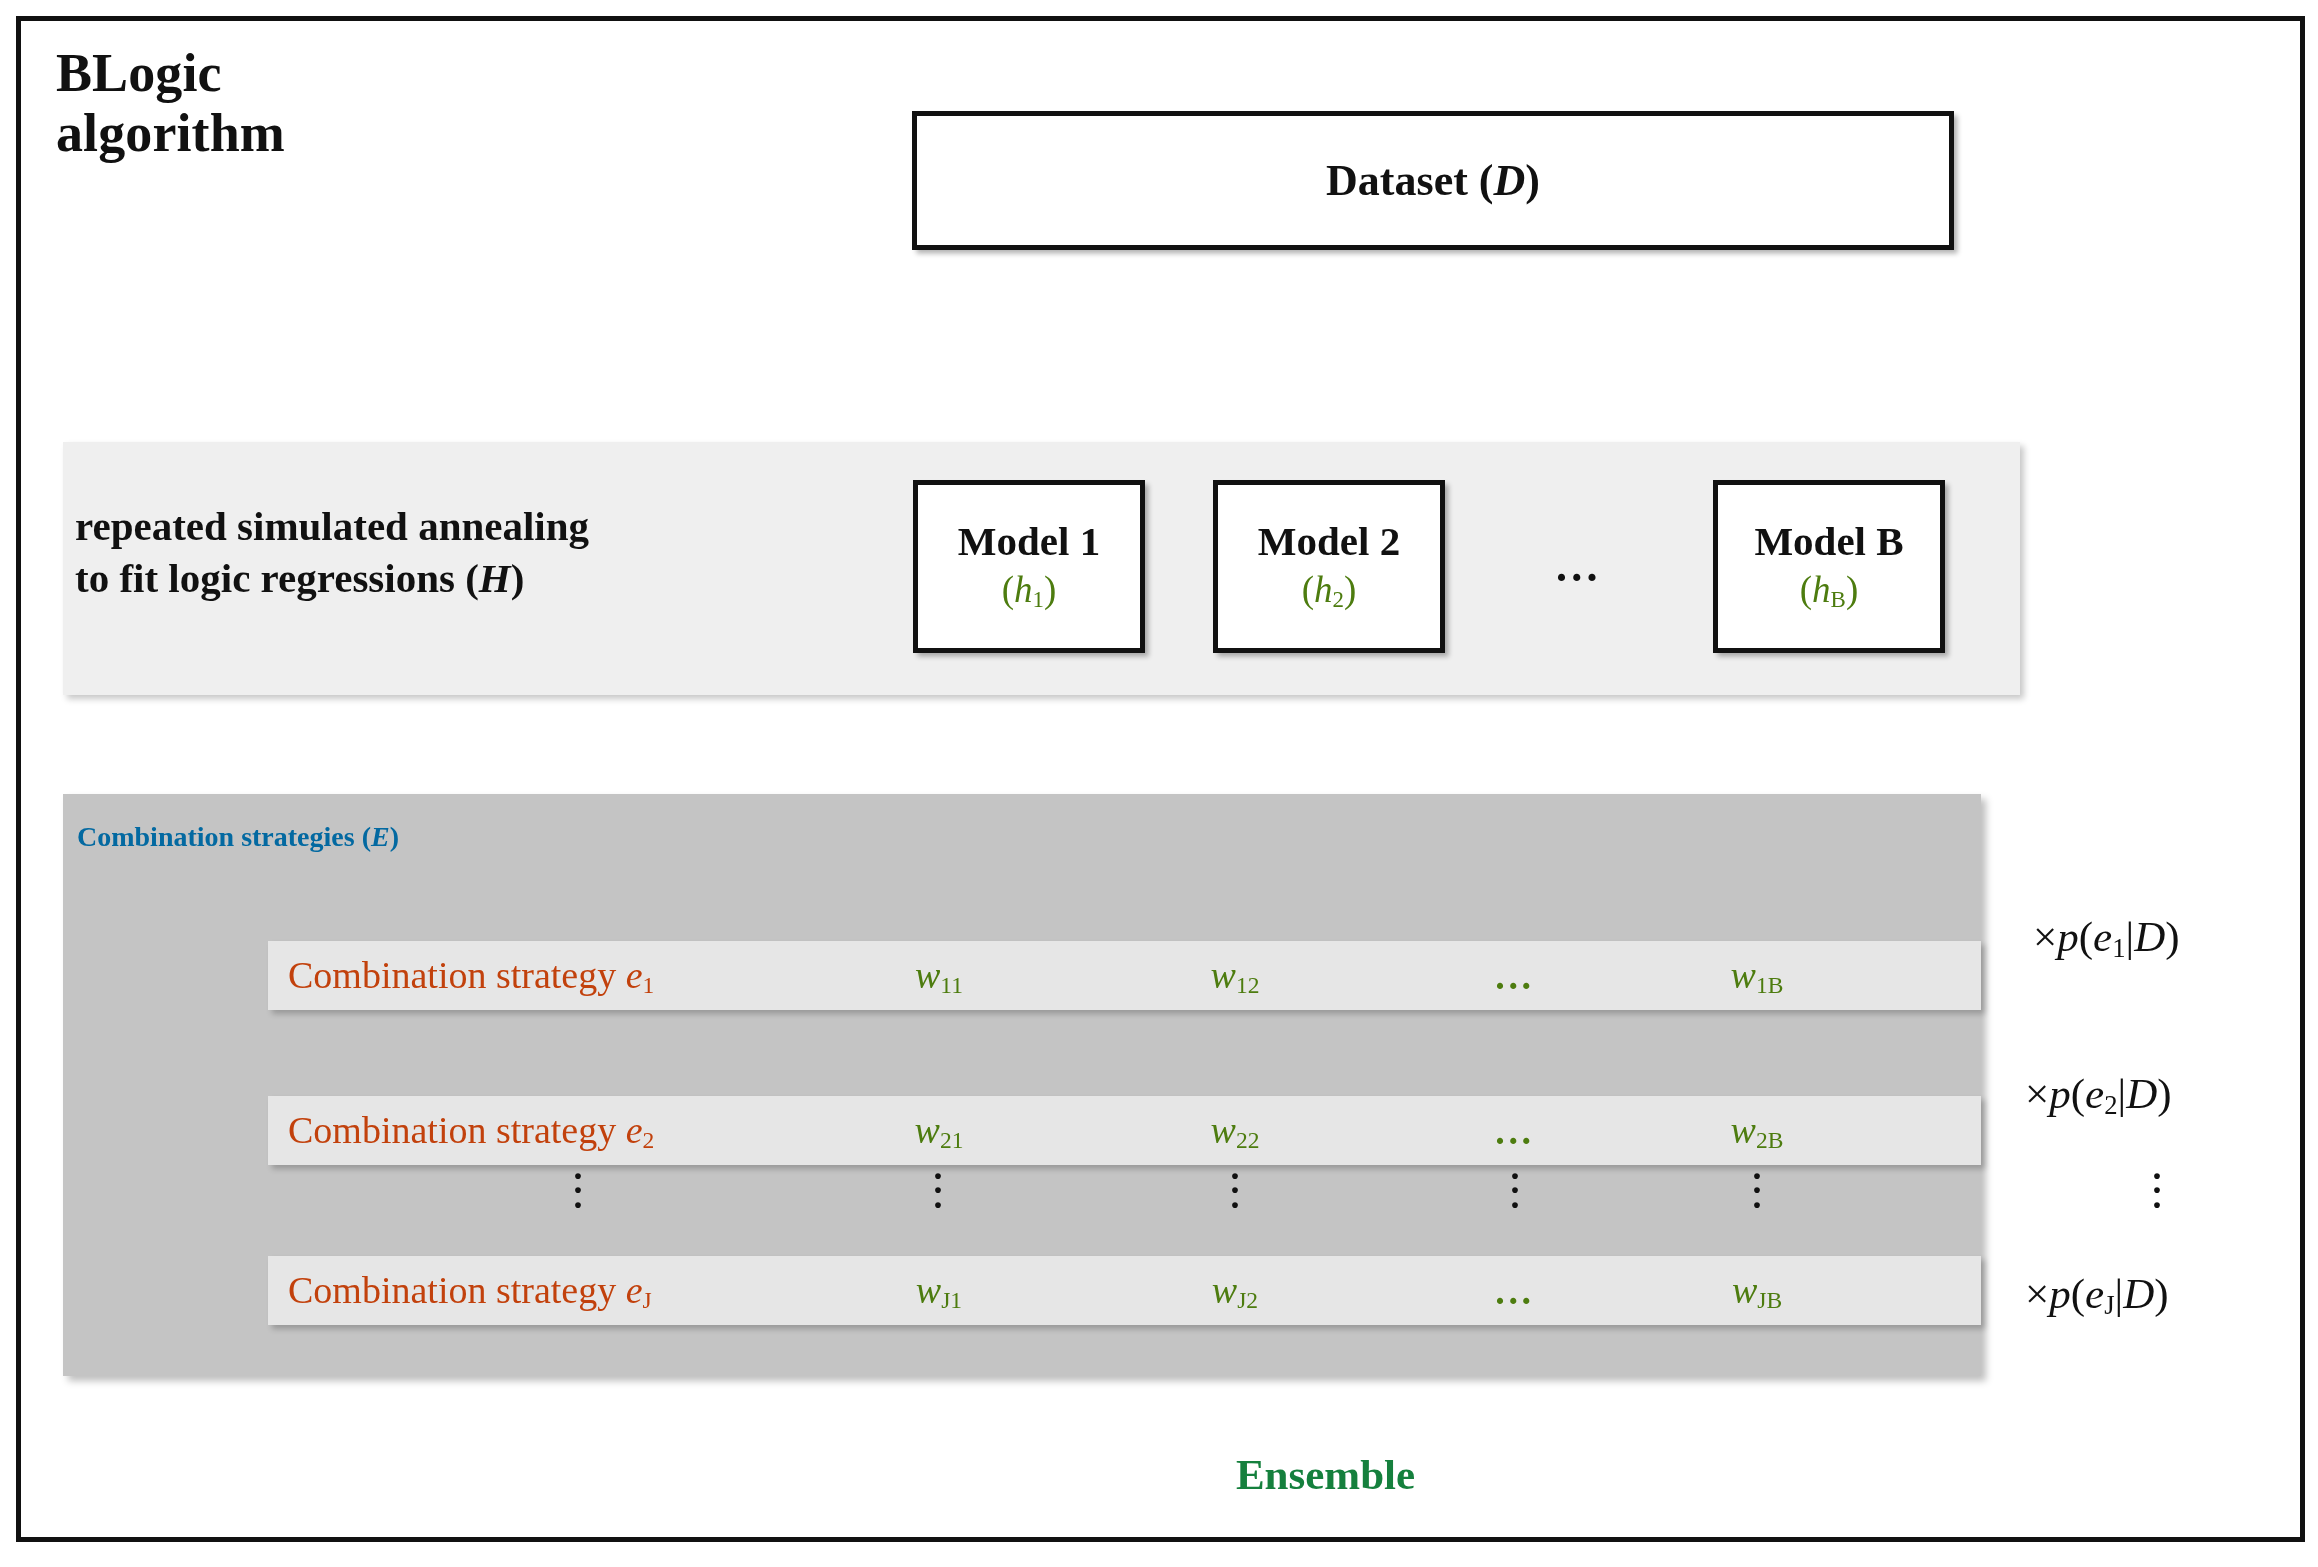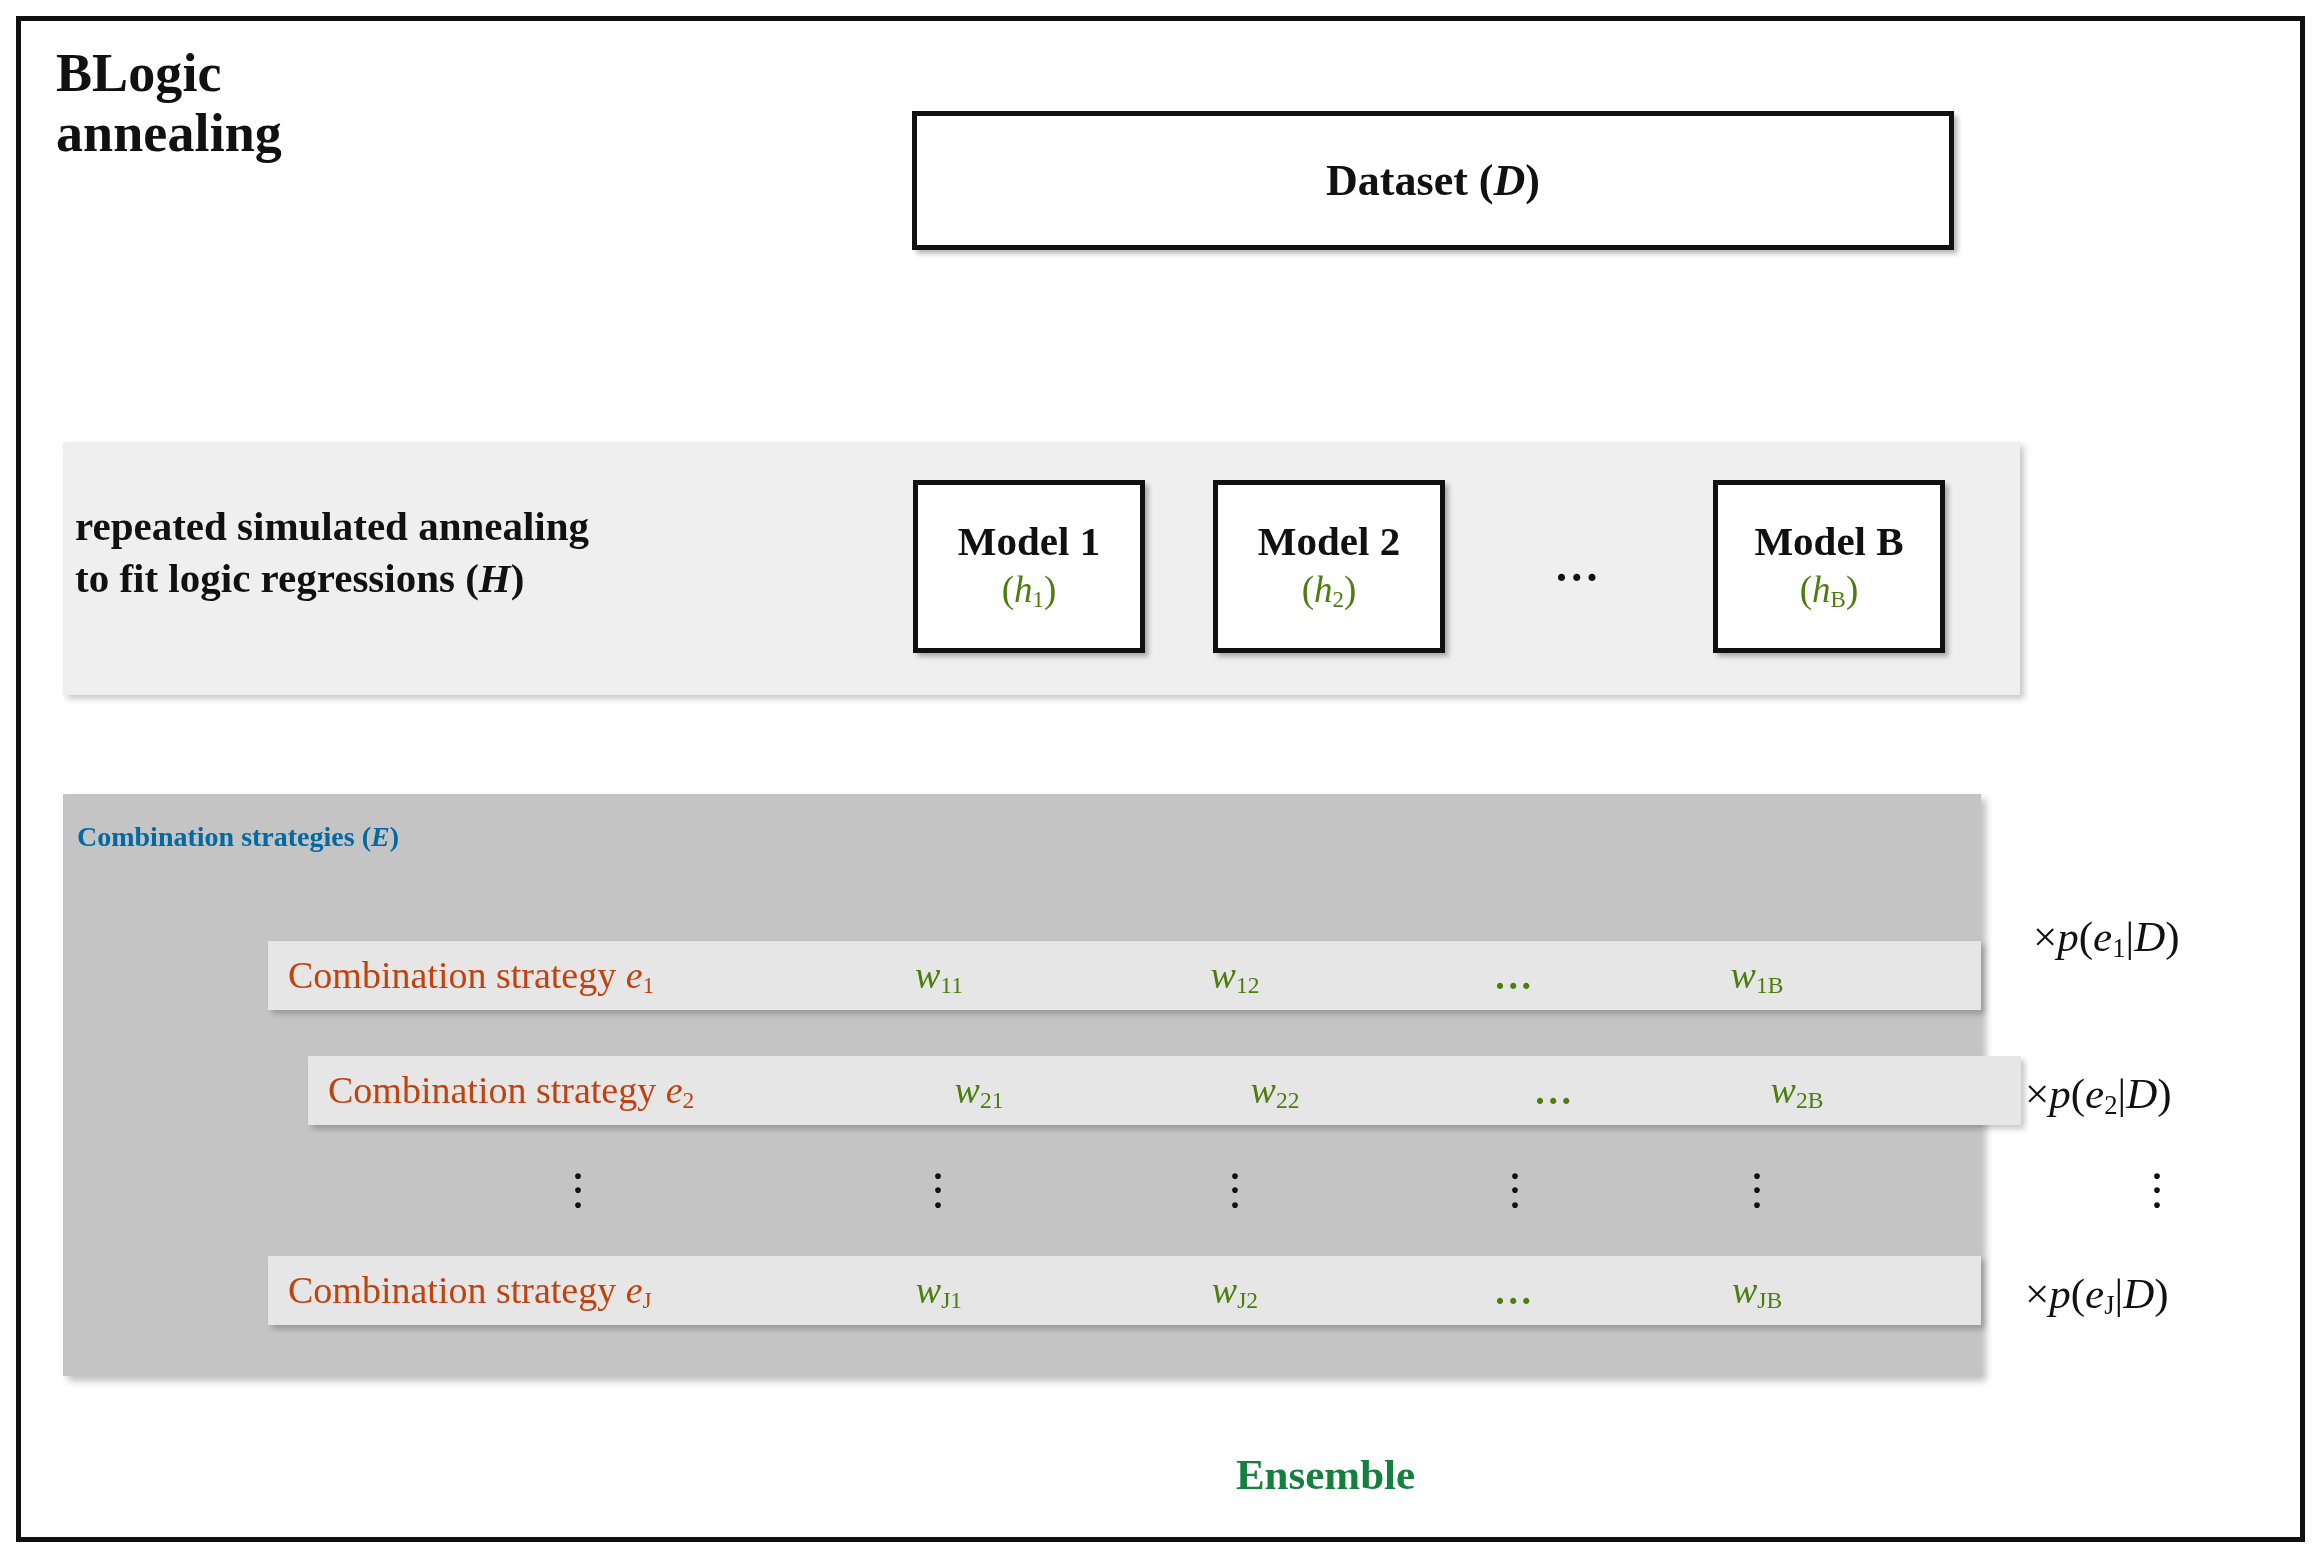--- a/index.html
+++ b/index.html
@@ -122,21 +122,21 @@
   
   .strategy-row{
     position:absolute;
     left:268px;
     width:1713px;
     height:69px;
     background:#e6e6e6;
     box-shadow:4.3px 4.3px 5.7px rgba(0,0,0,.22);
   }
   #row-1{top:941px;}
-  #row-2{top:1056px;margin-left:40px;}
+  #row-2{top:1096px;}
   #row-3{top:1256px;}
 
   .strategy-row .s-name{
     position:absolute;
     left:20px; top:50%;
     transform:translateY(-50%);
     font-size:38px; color:#c2410c;
     white-space:nowrap;
   }
   .strategy-row .wcell{
@@ -217,21 +217,21 @@
     <line x1="1862" y1="914" x2="1862" y2="1332" stroke="#111" stroke-width="4"></line>
     <line x1="2562" y1="914" x2="2562" y2="1332" stroke="#111" stroke-width="4"></line>
 
     <path d="M1365 1942 L1365 2018 L3167 2018 L3167 1942" fill="none" stroke="#111" stroke-width="9" stroke-linejoin="miter"></path>
   </svg>
 
   <div id="outer-frame"></div>
 
   <div id="title">
     <span class="ln">BLogic</span>
-    <span class="ln">annealing</span>
+    <span class="ln">algorithm</span>
   </div>
 
   <div id="dataset-box">
     <span class="lbl">Dataset (<span class="ital">D</span>)</span>
   </div>
 
   <div id="h-band"></div>
   <div id="h-label">
     <span class="ln">repeated simulated annealing</span>
     <span class="ln">to fit logic regressions (<span class="ital">H</span>)</span>

